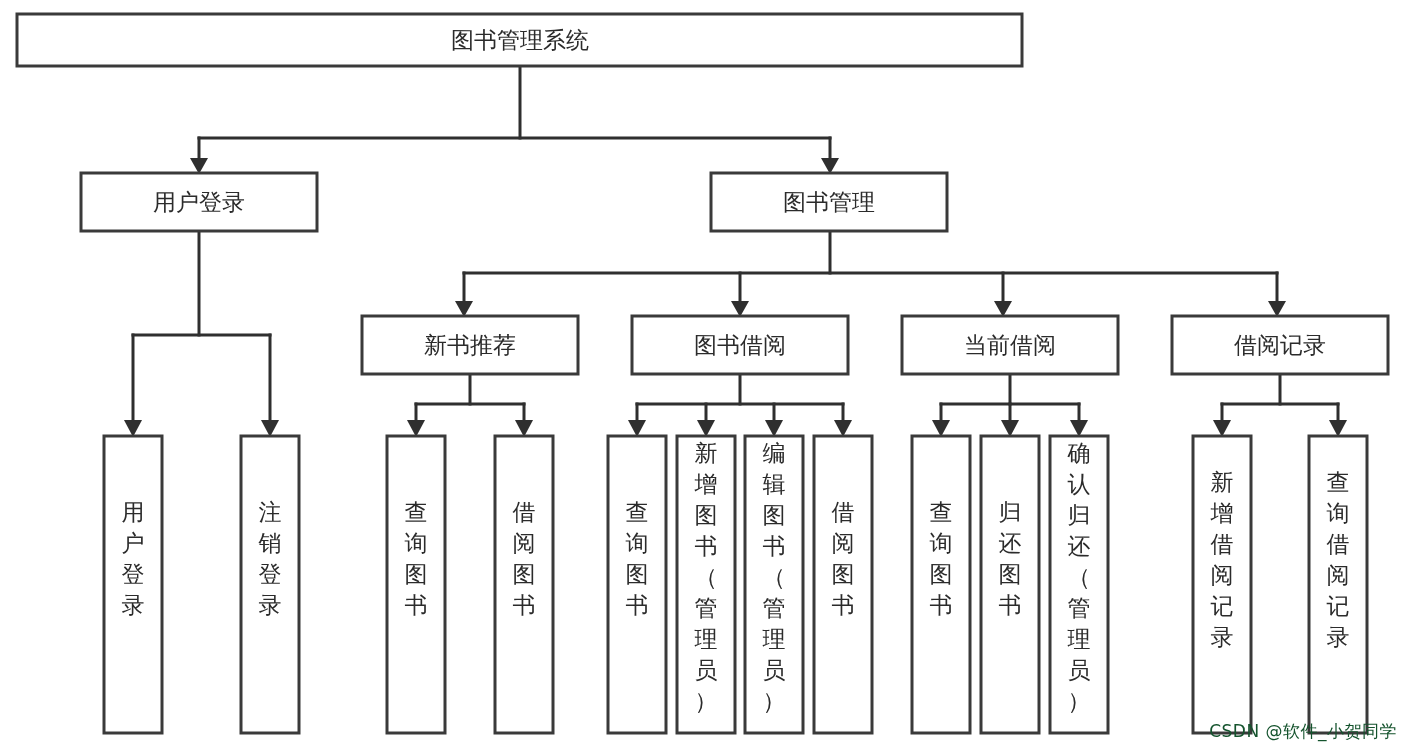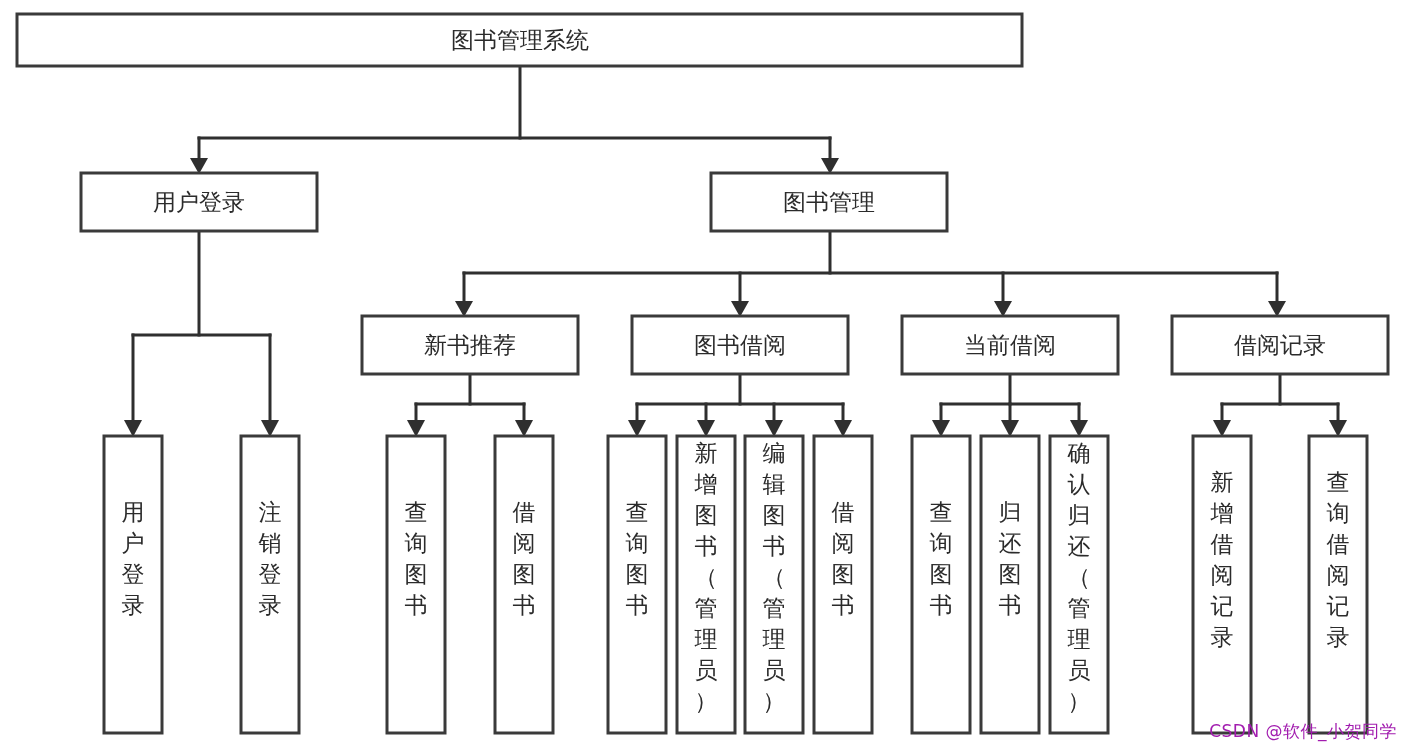--- a/index.html
+++ b/index.html
@@ -49,21 +49,21 @@
     stroke-linecap: square;
   }
   .link-arrow {
     fill: #2f2f2f;
     stroke: none;
   }
   .watermark {
     position: absolute;
     right: 8px;
     bottom: 4px;
-    color: #a21caf;
+    color: #14532d;
     font-size: 17px;
     font-family: "DejaVu Sans", "Liberation Sans", sans-serif;
     letter-spacing: 0.5px;
     white-space: nowrap;
     pointer-events: none;
     margin-top: 36px;
   }
 </style>
 </head>
 <body>

